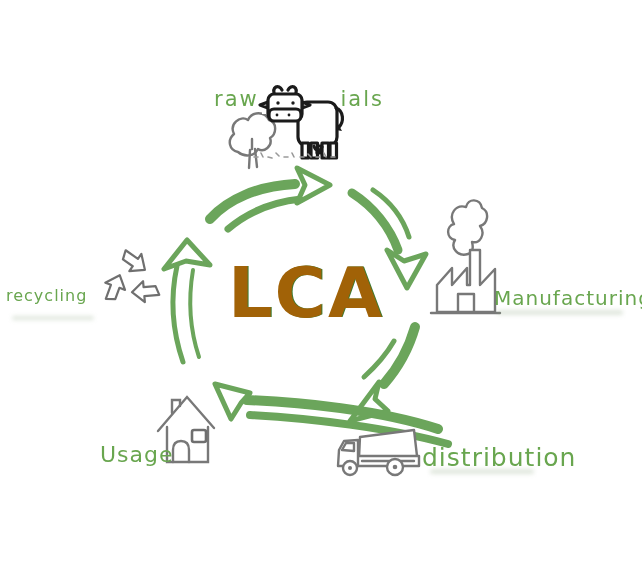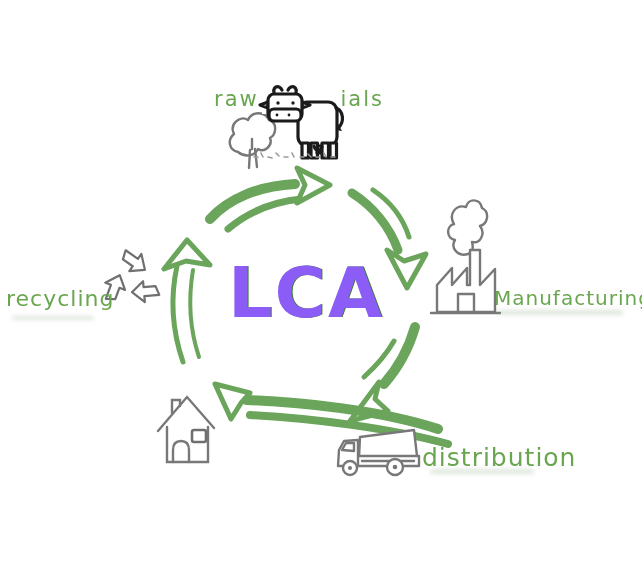--- a/index.html
+++ b/index.html
@@ -9,24 +9,24 @@
   }
   .diagram-svg { position:absolute; left:0; top:0; z-index:1; }
   .stage-label {
     position:absolute; z-index:2; color:#69a64f; white-space:nowrap;
     font-family:"DejaVu Sans", sans-serif;
   }
   .label-raw      { left:214px; top:87px;  font-size:21px; letter-spacing:2px; z-index:0; }
   .label-mfg      { left:494px; top:286px; font-size:20px; letter-spacing:1px; }
   .label-dist     { left:422px; top:443px; font-size:25px; letter-spacing:1px; }
   .label-usage    { left:100px; top:442px; font-size:22px; letter-spacing:1px; }
-  .label-recycle  { left:6px;   top:286px; font-size:22px; letter-spacing:1px; }
+  .label-recycle  { left:6px;   top:286px; font-size:16px; letter-spacing:1px; }
   .lca-title {
     position:absolute; left:228px; top:252px; z-index:2;
-    font-size:70px; font-weight:bold; letter-spacing:2px; color:#8b5cf6;
+    font-size:70px; font-weight:bold; letter-spacing:2px; color:#a16207;
     text-shadow: 1px 0 0 #3c7a31;
     text-align: right;
   }
   .smudge {
     position:absolute; z-index:1; background:rgba(142,170,132,0.28);
     filter:blur(2px); border-radius:3px;
   }
   .smudge-mfg  { left:497px; top:310px; width:126px; height:5px; }
   .smudge-dist { left:430px; top:469px; width:104px; height:5px; }
   .smudge-rec  { left:12px;  top:316px; width:82px;  height:4px; }
@@ -159,15 +159,16 @@
   <div class="smudge smudge-mfg"></div>
   <div class="smudge smudge-dist"></div>
   <div class="smudge smudge-rec"></div>
 
   <div class="lca-title">LCA</div>
 
   <div class="stage-label label-mfg">Manufacturing</div>
 
   <div class="stage-label label-dist">distribution</div>
 
+  <div class="stage-label label-usage">Usage</div>
 
   <div class="stage-label label-recycle">recycling</div>
 </div>
 
 </body></html>

